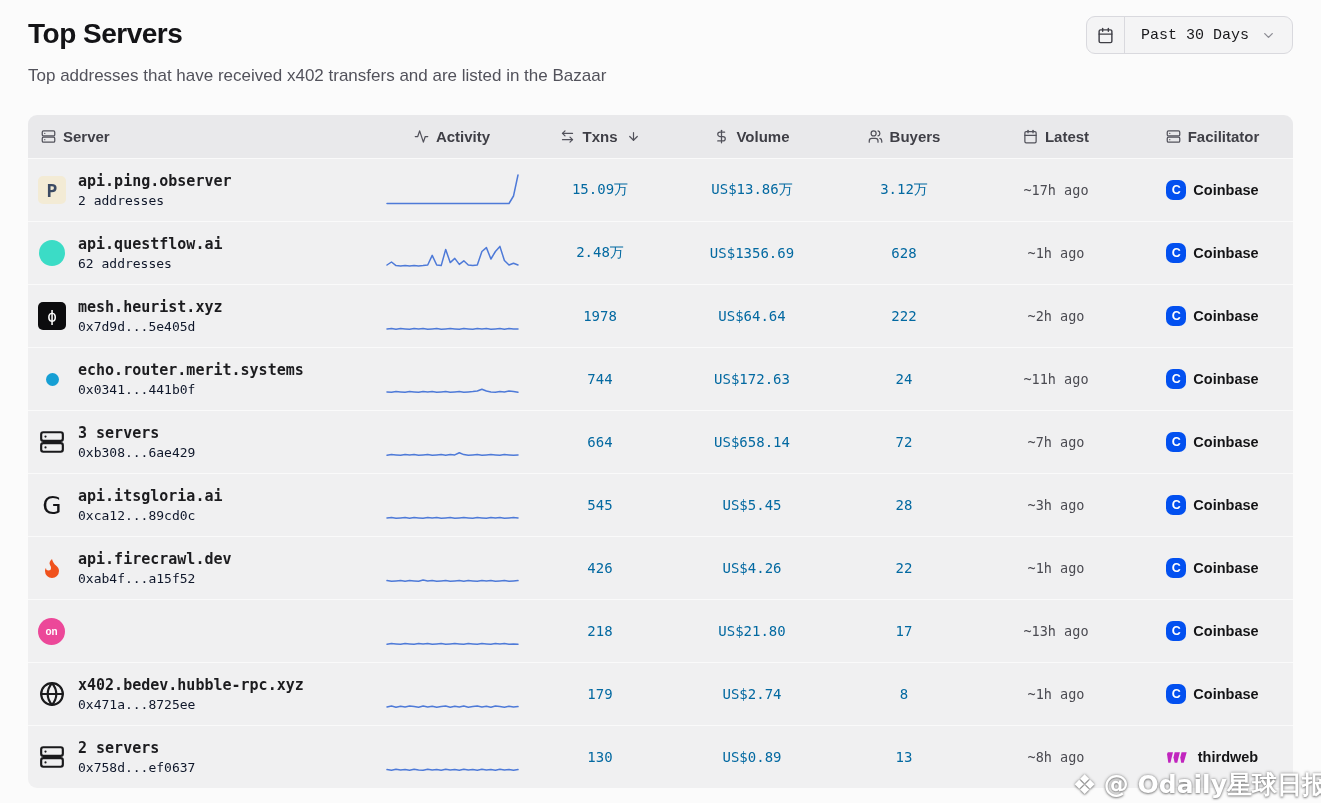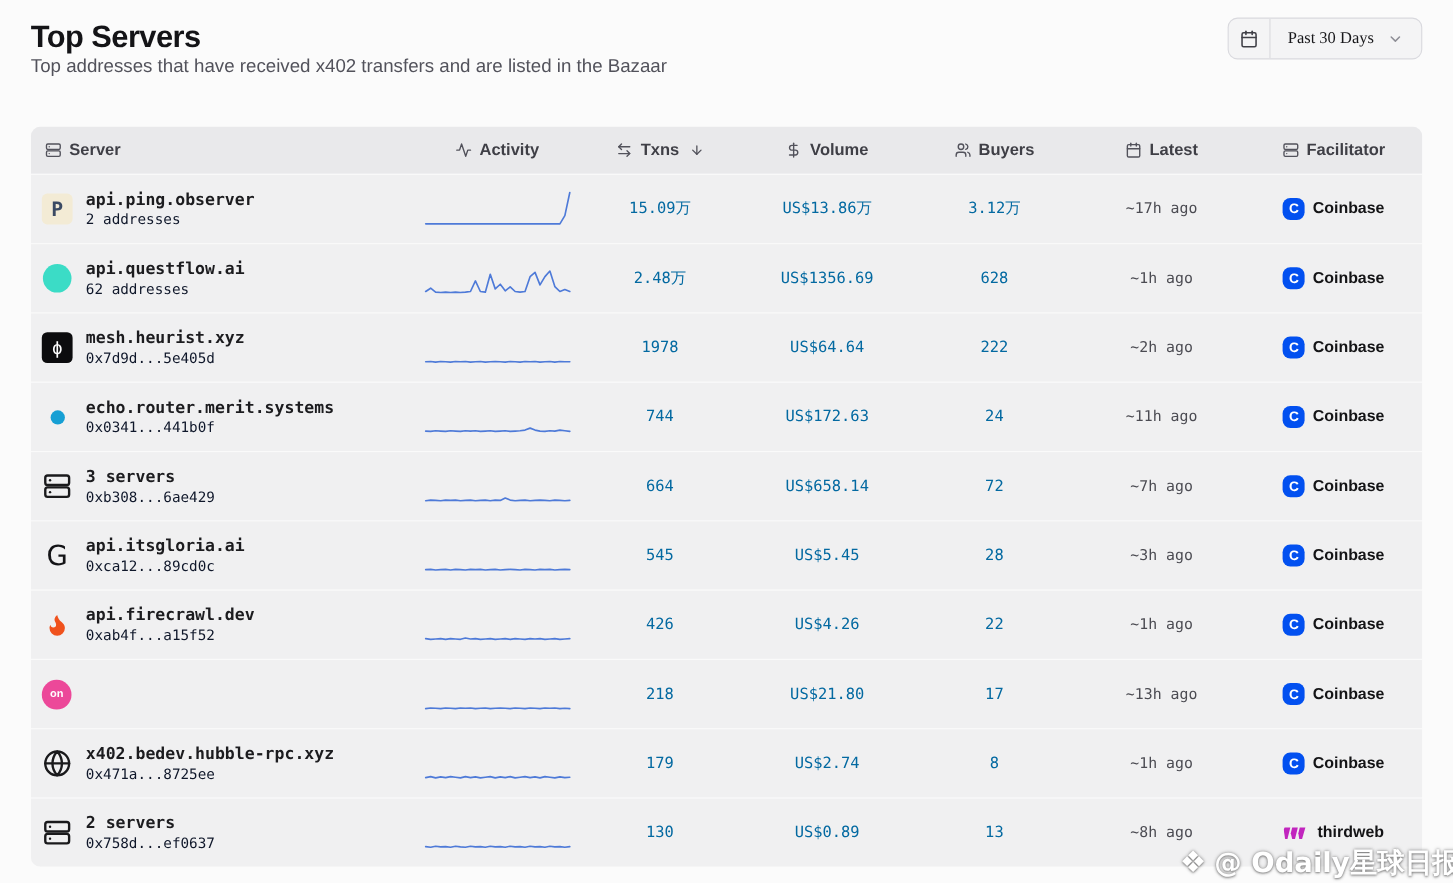--- a/index.html
+++ b/index.html
@@ -7,36 +7,36 @@
   body {
     background:#fbfbfb;
     font-family:"Liberation Sans", sans-serif;
     position:relative;
     overflow:hidden;
     color:#18181b;
   }
   
   .page-header { position:absolute; left:28px; top:18px; }
   .page-title { font-size:28px; font-weight:700; letter-spacing:-0.5px; color:#141417; }
-  .page-subtitle { margin-top:0; font-size:17px; color:#52525b; }
+  .page-subtitle { margin-top:16px; font-size:17px; color:#52525b; }
 
   .range-control {
     position:absolute; right:28px; top:16px; height:38px;
     display:flex; align-items:stretch;
     border:1px solid #d9d9de; border-radius:9px; background:#f4f4f5; overflow:hidden;
   }
   .cal-btn {
     width:38px; display:flex; align-items:center; justify-content:center;
     background:transparent; border:none; border-right:1px solid #d9d9de;
     color:#3f3f46; cursor:pointer;
   }
   .range-btn {
     display:flex; align-items:center; gap:12px; padding:0 16px;
     background:transparent; border:none; cursor:pointer;
-    font-family:Liberation Serif, serif; font-size:15px; color:#18181b;
+    font-family:Liberation Mono, monospace; font-size:15px; color:#18181b;
   }
   .range-btn .chev { color:#8e8e96; display:flex; }
 
   
   .table {
     position:absolute; left:28px; top:115px; width:1265px;
     border-radius:9px; overflow:hidden;
     font-family:"DejaVu Sans Mono", monospace;
   }
   .grid-cols {

